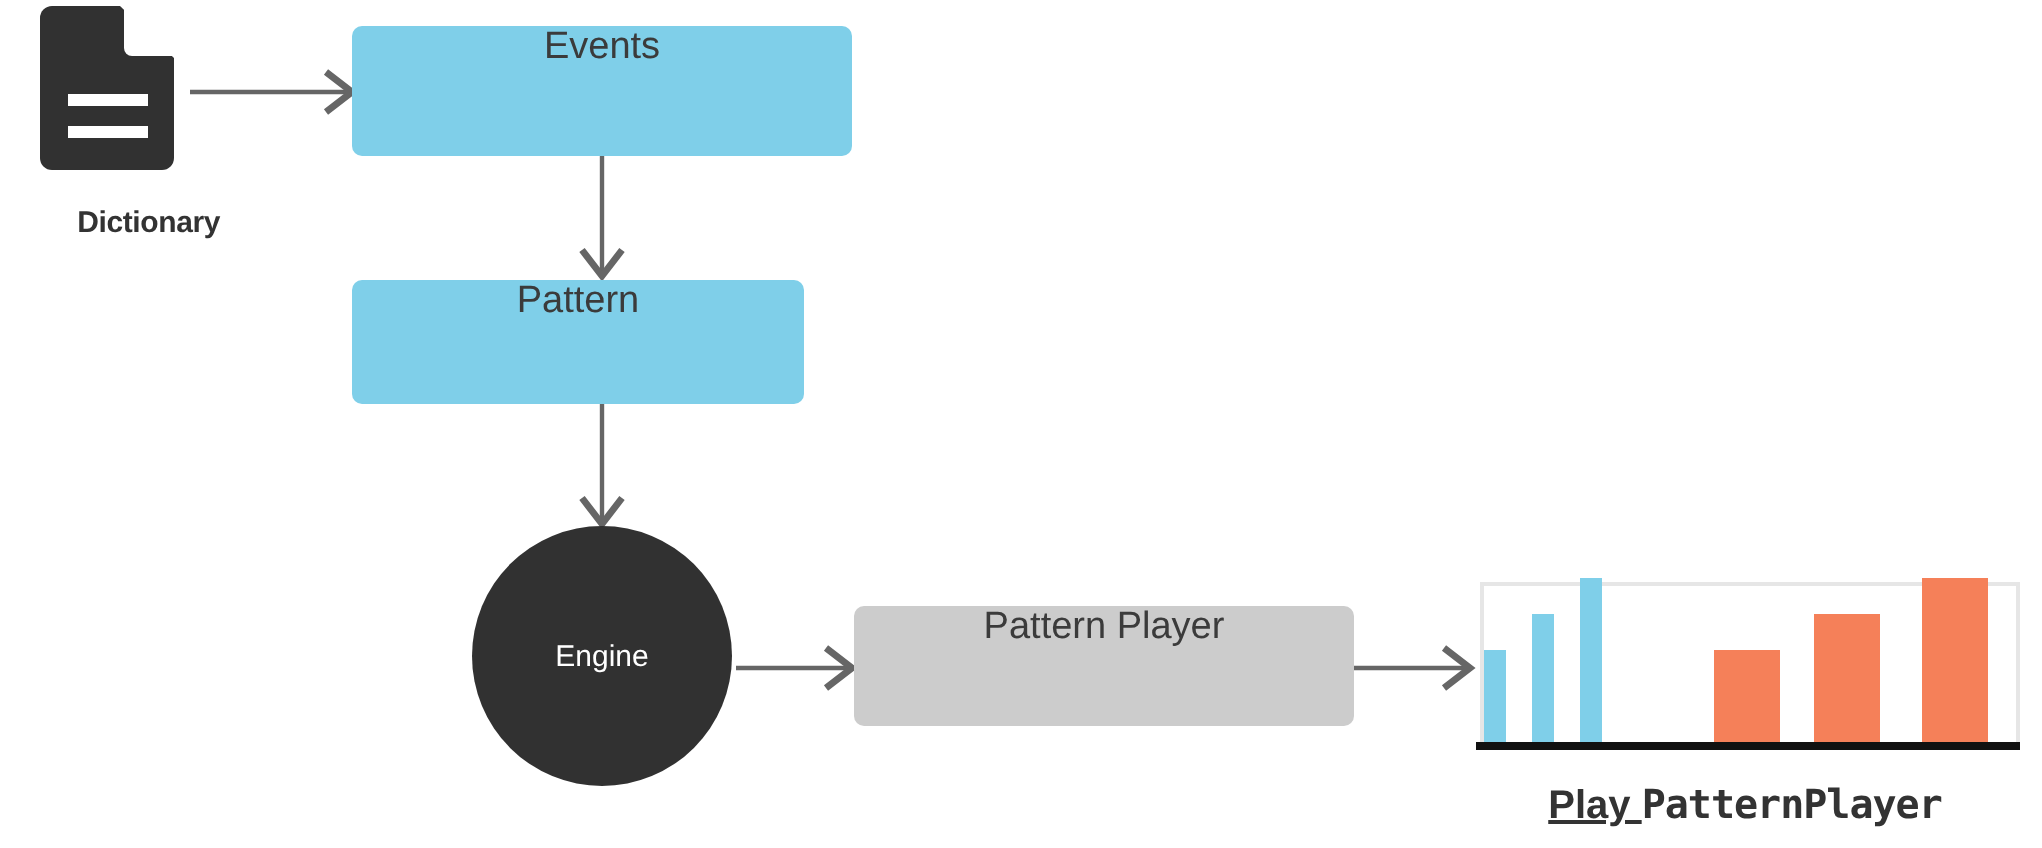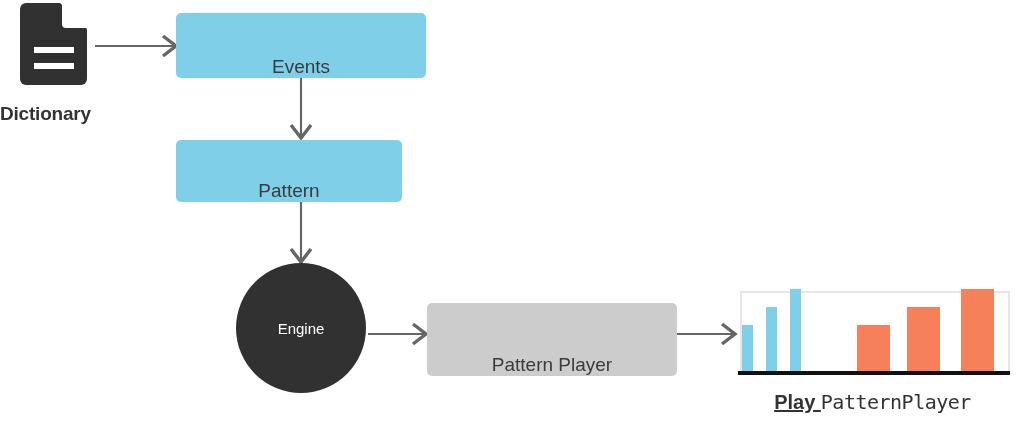--- a/index.html
+++ b/index.html
@@ -23,44 +23,44 @@
   #dictionary-icon {
     left: 20px;
     top: 3px;
     width: 67px;
     height: 82px;
   }
   #dictionary-label {
     left: 0px;
     top: 103px;
     width: 110px;
-    text-align: left;
-    font-size: 19px;
+    text-align: right;
+    font-size: 15px;
     font-weight: bold;
     color: #333333;
     letter-spacing: -0.2px;
     white-space: nowrap;
   }
 
   
   .proc-box {
     display: flex;
-    align-items: flex-end;
+    align-items: flex-start;
     justify-content: center;
     border-radius: 5px;
     font-size: 19px;
     color: #3b3b3b;
     box-sizing: border-box;
   }
   .proc-box.blue { background: #7fcfe9; }
   .proc-box.gray { background: #cccccc; }
 
   #box-events  { left: 176px; top: 13px;  width: 250px; height: 65px; }
   #box-pattern { left: 176px; top: 140px; width: 226px; height: 62px; }
-  #box-pattern-player { left: 427px; top: 303px; width: 250px; height: 73px; }
+  #box-pattern-player { left: 427px; top: 303px; width: 250px; height: 60px; }
 
   
   #engine-circle {
     left: 236px;
     top: 263px;
     width: 130px;
     height: 130px;
     border-radius: 50%;
     background: #313131;
     display: flex;
@@ -130,21 +130,21 @@
     font-size: 20px;
     color: #333333;
   }
   #caption-play {
     font-family: "Liberation Sans", sans-serif;
     font-weight: bold;
     text-decoration: underline;
   }
   #caption-target {
     font-family: "DejaVu Sans Mono", monospace;
-    font-weight: normal;
+    font-weight: bold;
     letter-spacing: -0.5px;
   }
 </style>
 </head>
 <body>
 
 <div id="stage">
 
   <svg class="abs" id="dictionary-icon" viewBox="0 0 67 82" aria-hidden="true">
     <path d="M6 0 H40 L67 26 V76 A6 6 0 0 1 61 82 H6 A6 6 0 0 1 0 76 V6 A6 6 0 0 1 6 0 Z" fill="#313131"></path>

